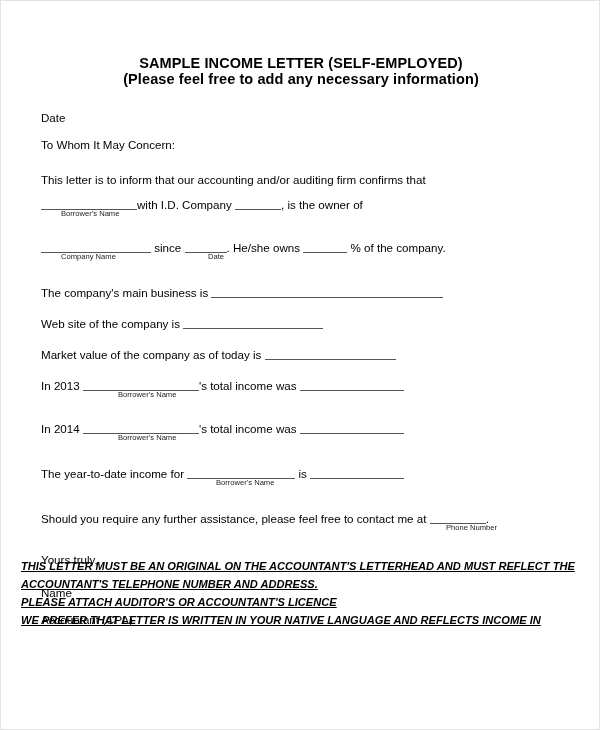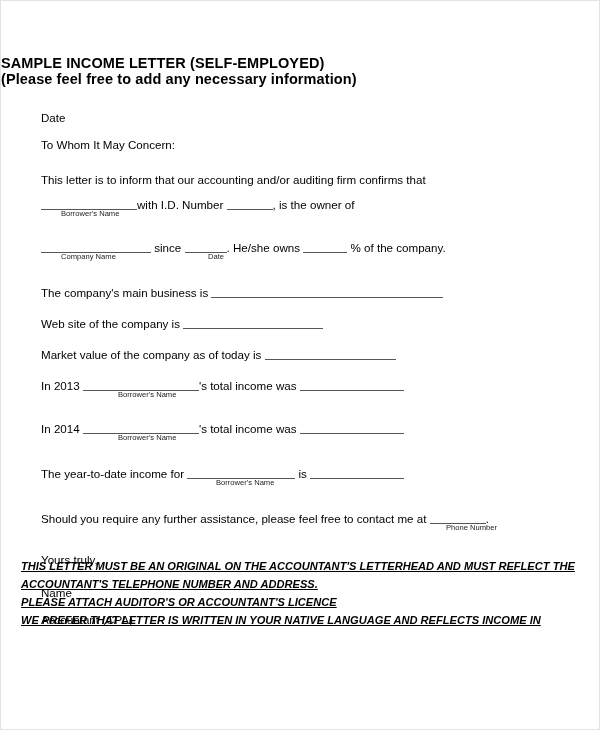--- a/index.html
+++ b/index.html
@@ -21,21 +21,21 @@
     border: 1px solid #e3e3e3;
     overflow: hidden;
   }
 
   
   .title-block {
     position: absolute;
     left: 0;
     top: 54px;
     width: 600px;
-    text-align: left;
+    text-align: center;
   }
   .title-line-1 {
     font-size: 14.5px;
     font-weight: bold;
     letter-spacing: 0.1px;
     white-space: nowrap;
   }
   .title-line-2 {
     font-size: 14.5px;
     font-weight: bold;
@@ -118,21 +118,21 @@
 
     <div class="para">To Whom It May Concern:</div>
 
     <div class="gap-22"></div>
 
     <div class="para">This letter is to inform that our accounting and/or auditing firm confirms that</div>
 
     <div class="gap-12"></div>
 
     <div class="para">
-      <span class="blank" style="width:96px;"></span><span>with I.D. Number</span>
+      <span class="blank" style="width:96px;"></span><span>with I.D. Company</span>
       <span class="blank" style="width:46px;"></span><span>, is the owner of</span>
     </div>
     <div class="cap-row">
       <span class="cap" style="left:12px;">Borrower's Name</span>
     </div>
 
     <div class="gap-20"></div>
 
     <div class="para">
       <span class="blank" style="width:110px;"></span>

